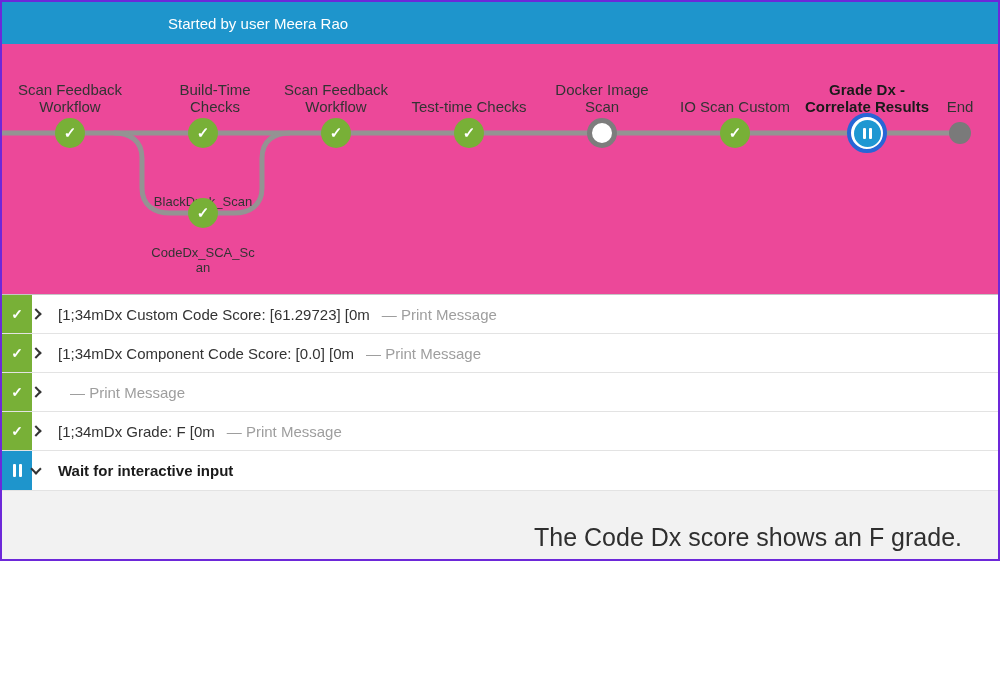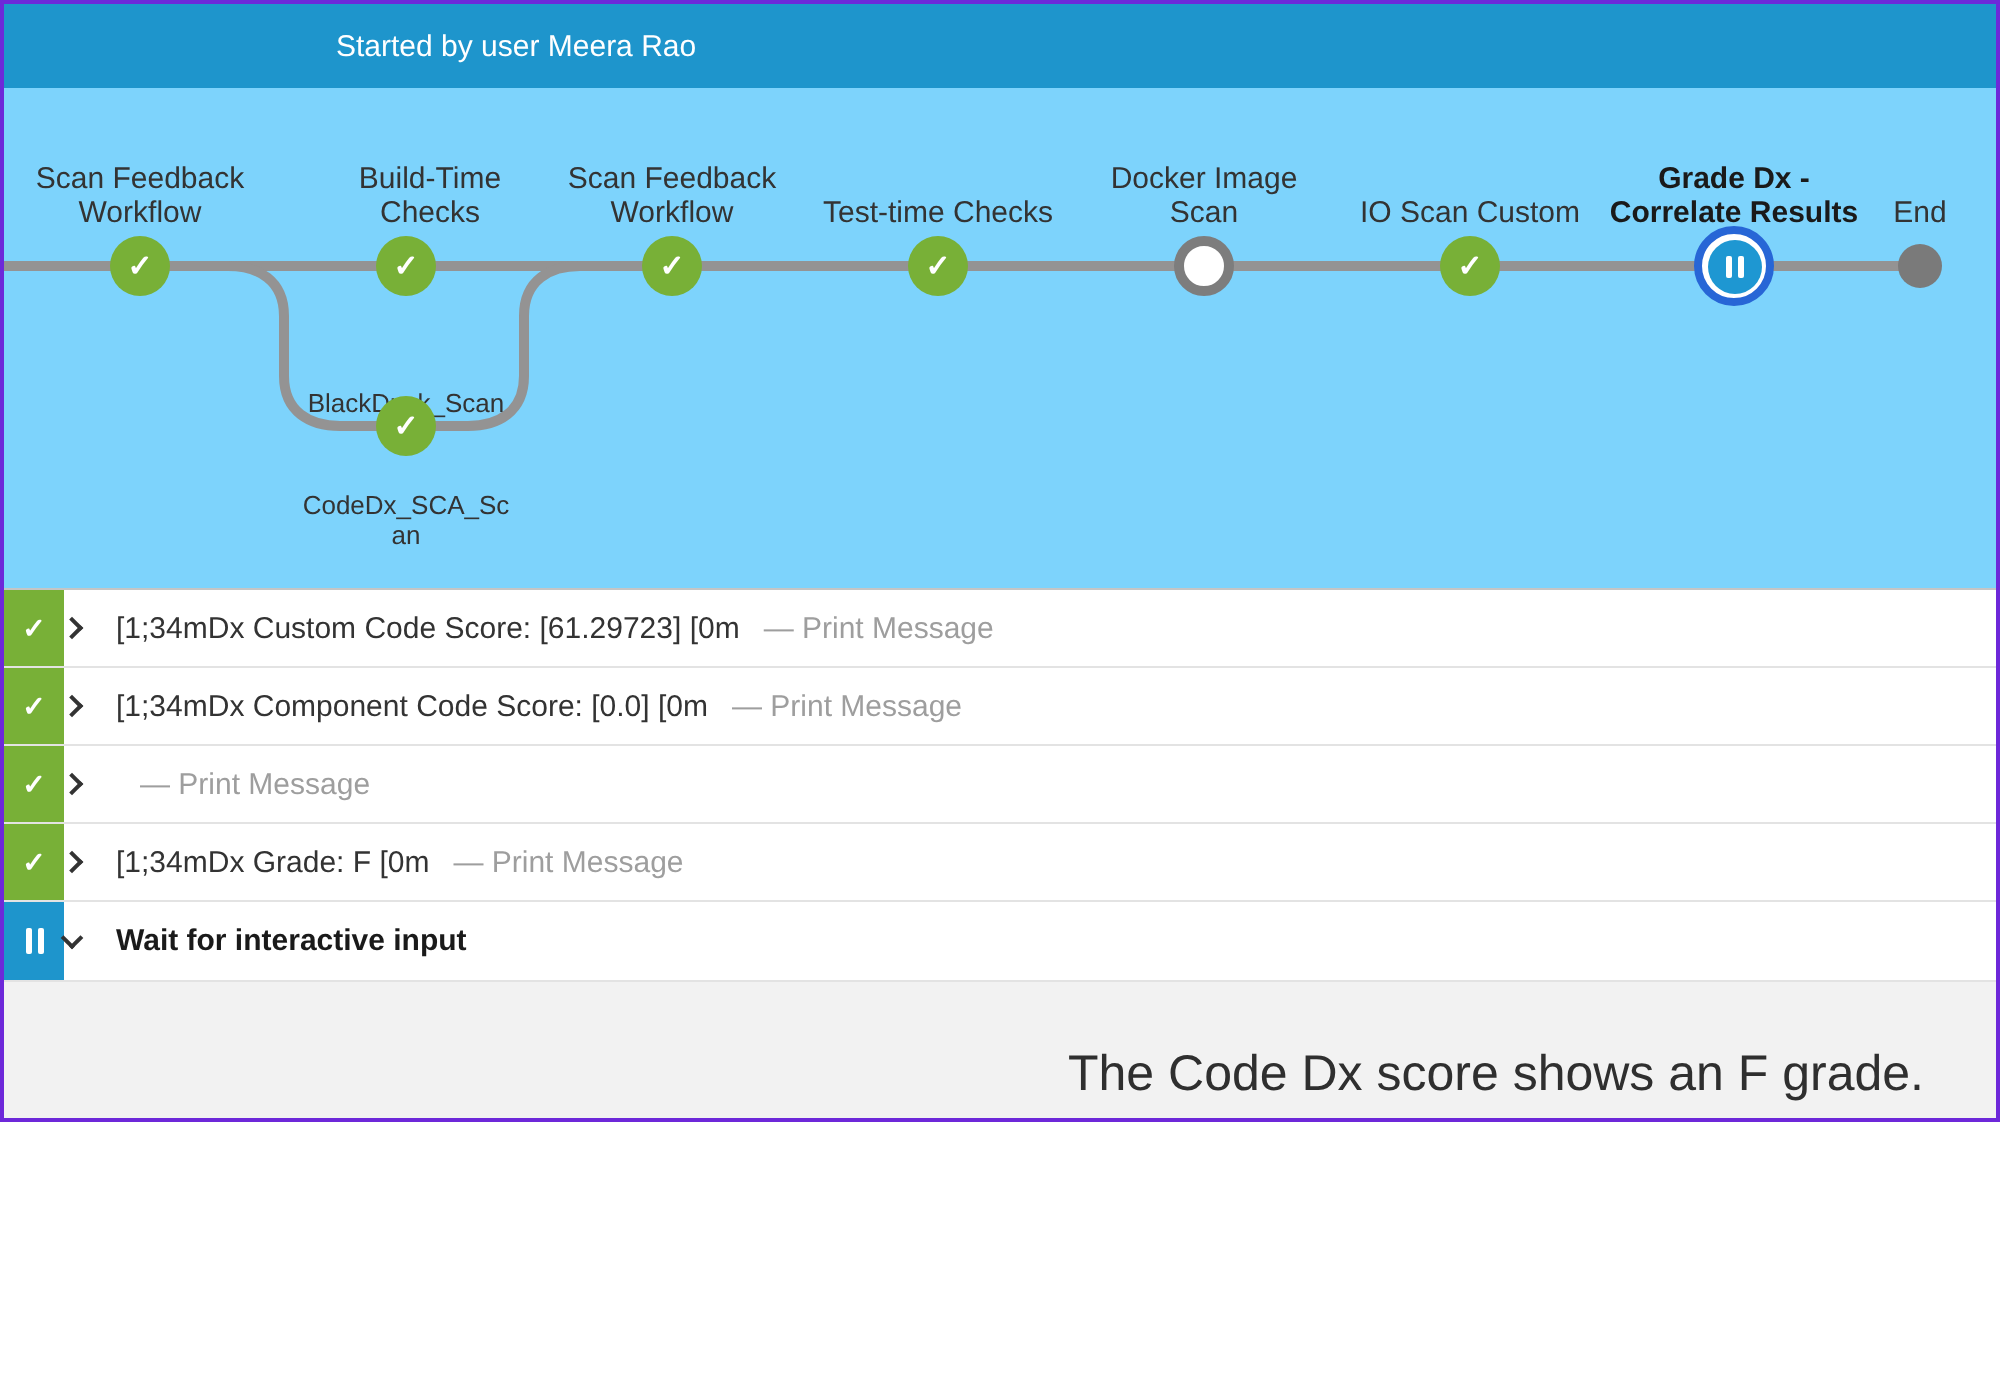--- a/index.html
+++ b/index.html
@@ -13,21 +13,21 @@
 
   
   .header {
     height:42px; background:#1e95cc; display:flex; align-items:center;
   }
   .header .cause {
     margin-left:166px; color:#ffffff; font-size:15px;
   }
 
   
-  .pipeline { position:relative; height:250px; background:#7dd3fc; }
+  .pipeline { position:relative; height:250px; background:#ec4899; }
   .pipeline svg { position:absolute; left:0; top:0; }
 
   .stage-label {
     position:absolute; width:170px; text-align:center;
     font-size:15px; line-height:17px; color:#333333; white-space:pre-line;
     bottom:179px;
   }
   .stage-label.bold { font-weight:bold; color:#1a1a1a; }
 
   .sub-label {

